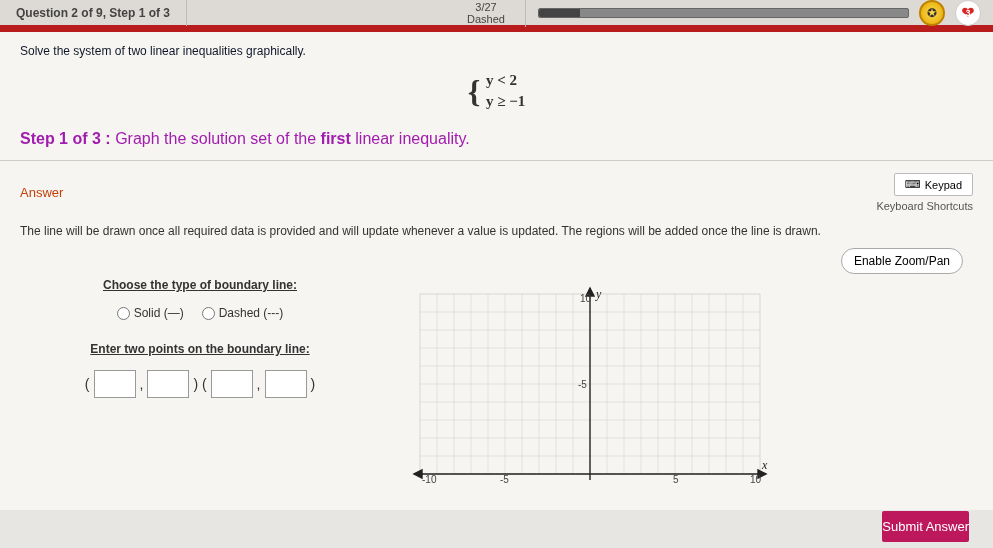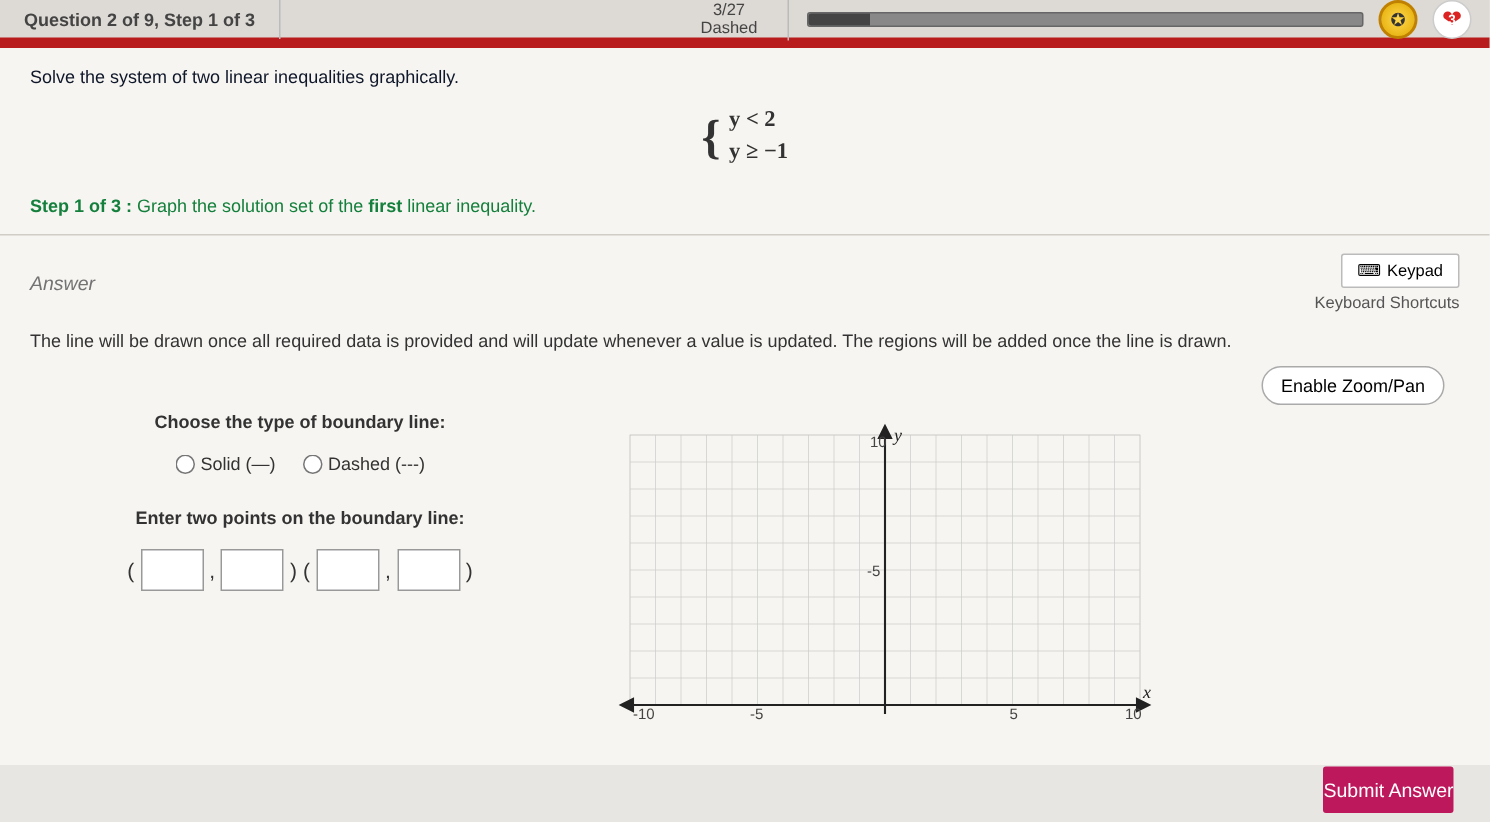--- a/index.html
+++ b/index.html
@@ -17,32 +17,32 @@
 .heart span { position: absolute; color: #fff; font-size: 9px; font-weight: bold; }
 .content { height: 478px; overflow-y: auto; position: relative; padding: 0; background: #f7f5f1; }
 .content::-webkit-scrollbar { width: 10px; }
 .content::-webkit-scrollbar-track { background: #e0ddd8; }
 .content::-webkit-scrollbar-thumb { background: #999; border-radius: 4px; }
 .prompt-box { padding: 12px 20px; }
 .prompt-text { font-size: 12px; color: #0f172a; margin-bottom: 12px; }
 .math-sys { text-align: center; font-family: "Times New Roman", serif; font-size: 15px; margin: 8px 0 18px 0; position: relative; font-weight: bold; }
 .brace { display: inline-block; font-size: 32px; vertical-align: middle; line-height: 0.5; margin-right: 2px; font-family: serif; }
 .sys-lines { display: inline-block; text-align: left; vertical-align: middle; line-height: 1.4; }
-.step-text { font-size: 12px; color: #15803d; margin-top: 8px; }
+.step-text { font-size: 16px; color: #a21caf; margin-top: 8px; }
 .step-text b { font-weight: bold; }
 .divider { border-top: 1px solid #d0ccc6; margin: 0; }
 .answer-head { display: flex; align-items: center; padding: 12px 20px; }
-.answer-head .title { font-size: 13px; color: #737373; flex: 1; font-style: italic; }
+.answer-head .title { font-size: 13px; color: #c2410c; flex: 1; }
 .keypad-area { display: flex; flex-direction: column; align-items: flex-end; gap: 4px; }
 .keypad-btn { background: #fff; border: 1px solid #bbb; padding: 4px 10px; font-size: 11px; border-radius: 2px; display: flex; align-items: center; gap: 4px; cursor: pointer; }
 .kb-short { font-size: 11px; color: #555; }
 .instr { font-size: 12px; color: #333; padding: 0 20px 10px 20px; }
 .work-area { display: flex; gap: 20px; padding: 0 20px 40px 20px; align-items: flex-start; }
 .left-col { width: 360px; padding-top: 30px; text-align: center; }
-.subhead { font-size: 12px; font-weight: bold; color: #333; margin-bottom: 14px; }
+.subhead { font-size: 12px; font-weight: bold; color: #333; text-decoration: underline; margin-bottom: 14px; }
 .radio-row { display: flex; justify-content: center; gap: 18px; font-size: 12px; margin-bottom: 22px; }
 .radio-row label { display: flex; align-items: center; gap: 4px; cursor: pointer; }
 .radio-row input { margin: 0; }
 .point-row { display: flex; justify-content: center; align-items: center; gap: 4px; font-size: 14px; }
 .pt-box { width: 42px; height: 28px; border: 1px solid #999; background: #fff; text-align: center; font-size: 13px; }
 .right-col { flex: 1; position: relative; }
 .zoom-btn { position: absolute; right: 10px; top: 0; background: #fff; border: 1px solid #aaa; padding: 5px 12px; font-size: 12px; cursor: pointer; border-radius: 13px; }
 .graph { margin-top: 36px; width: 380px; height: 200px; position: relative; border: none; }
 .graph svg { width: 100%; height: 100%; }
 .axis-label { font-family: "Times New Roman", serif; font-style: italic; font-size: 12px; fill: #222; }

